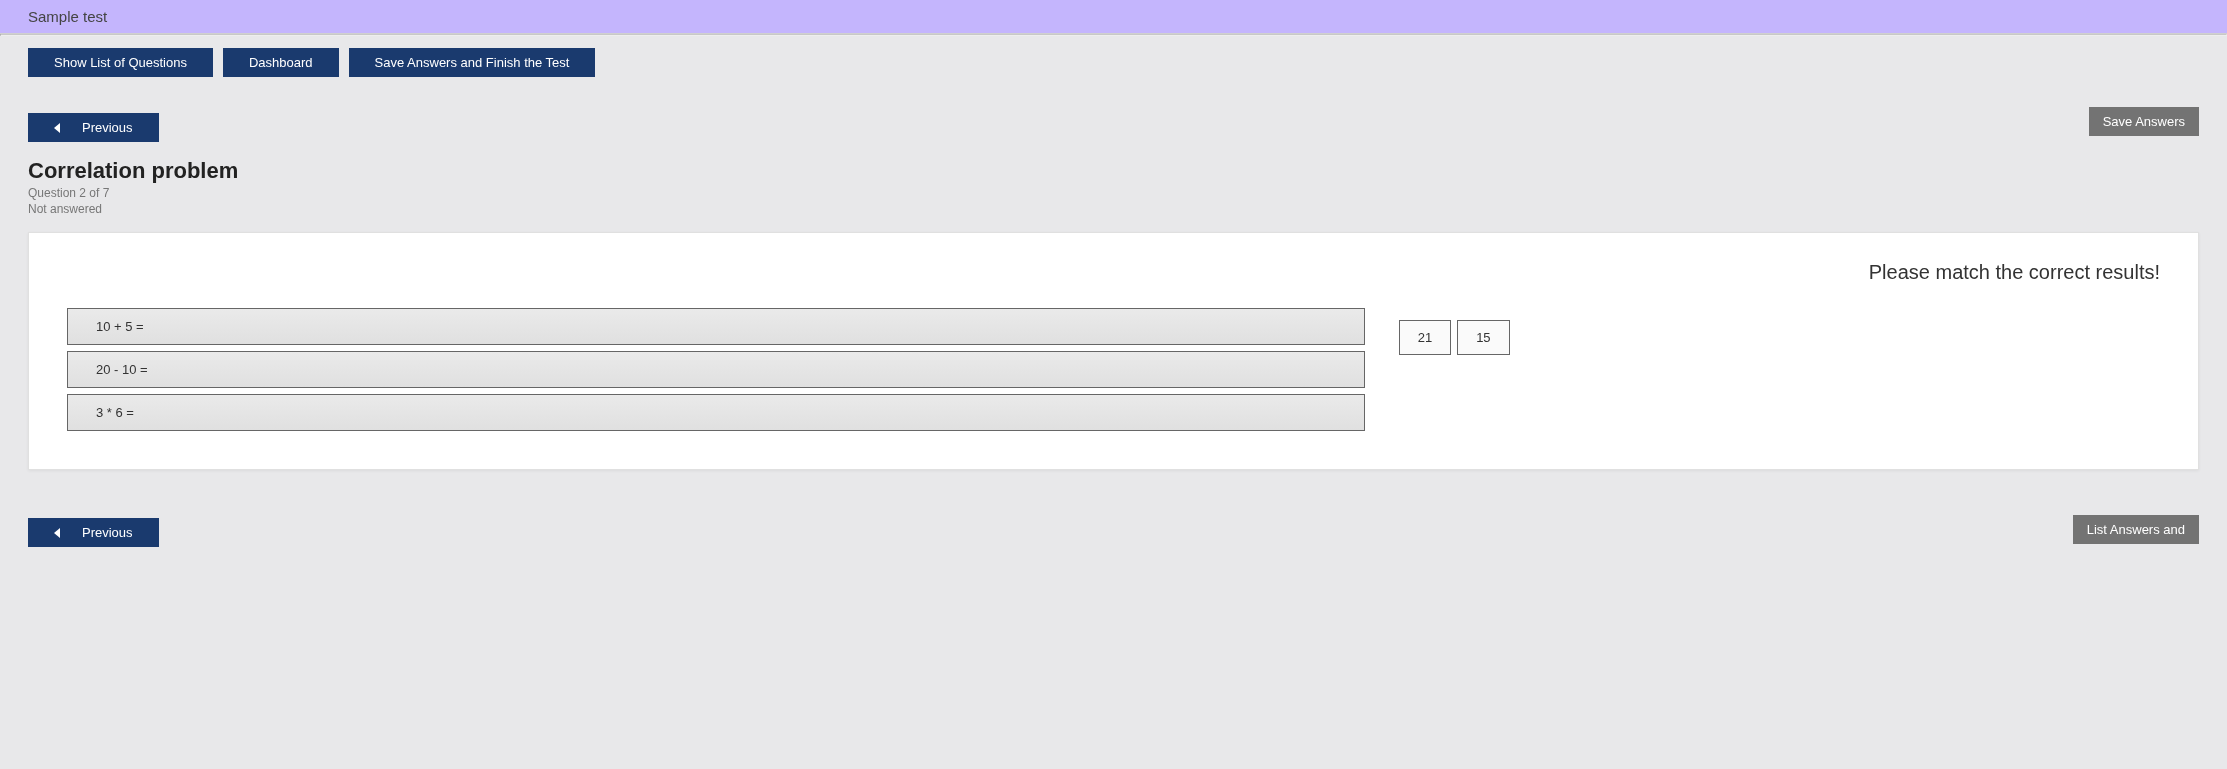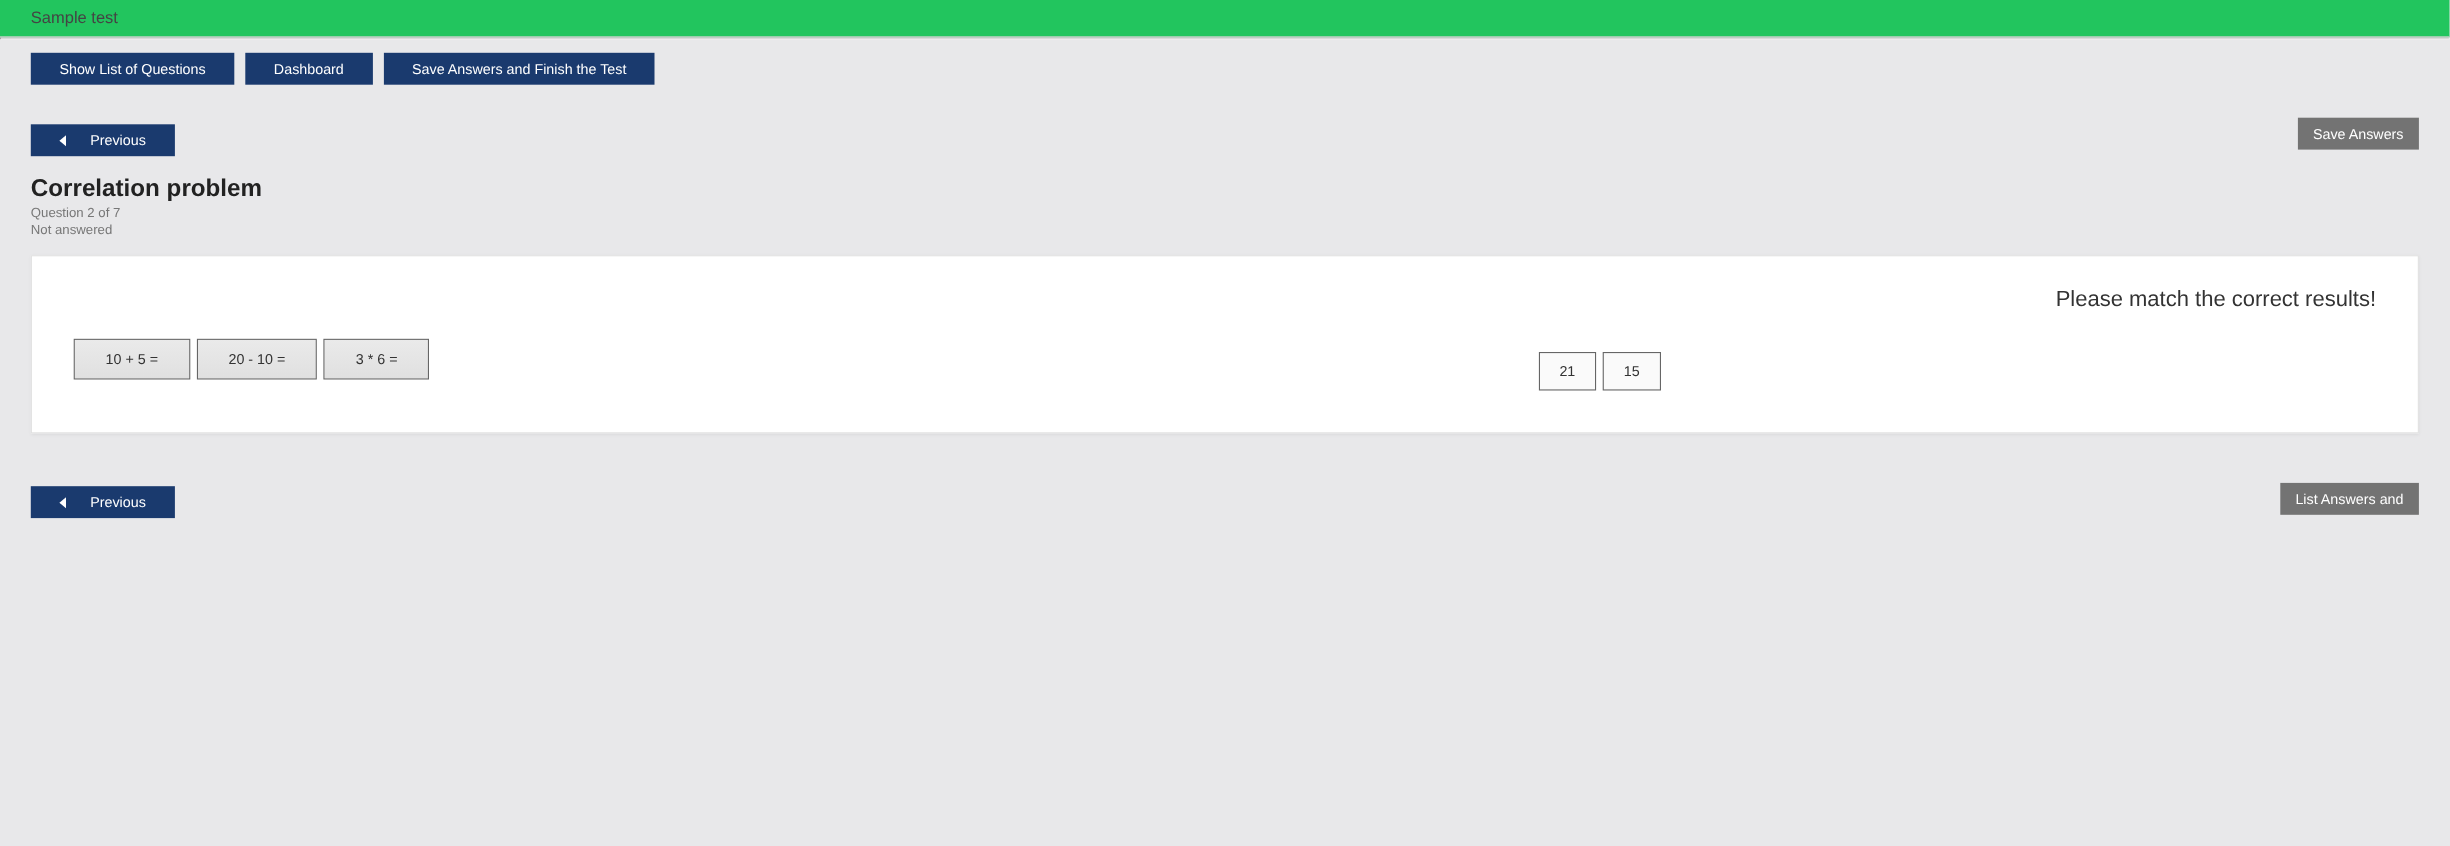--- a/index.html
+++ b/index.html
@@ -7,21 +7,21 @@
       padding: 0;
       box-sizing: border-box;
     }
     body {
       font-family: "Segoe UI", Arial, sans-serif;
       background: #e8e8ea;
       color: #333;
       font-size: 14px;
     }
     .header-bar {
-      background: #22c55e;
+      background: #c4b5fd;
       border-bottom: 1px solid #d0d0d0;
       padding: 8px 28px;
       font-size: 15px;
       color: #444;
     }
     .separator-line {
       border-top: 1px solid #c8c8c8;
       margin: 0;
     }
     .toolbar {
@@ -96,21 +96,21 @@
       margin-bottom: 24px;
     }
     .match-area {
       display: flex;
       gap: 34px;
       align-items: flex-start;
     }
     .left-col {
       flex: 0 0 62%;
       display: flex;
-      flex-direction: row;
+      flex-direction: column;
       gap: 6px;
     }
     .right-col {
       flex: 0 0 31%;
       display: flex;
       flex-direction: row;
       gap: 6px;
       margin-top: 12px;
     }
     .match-box {

